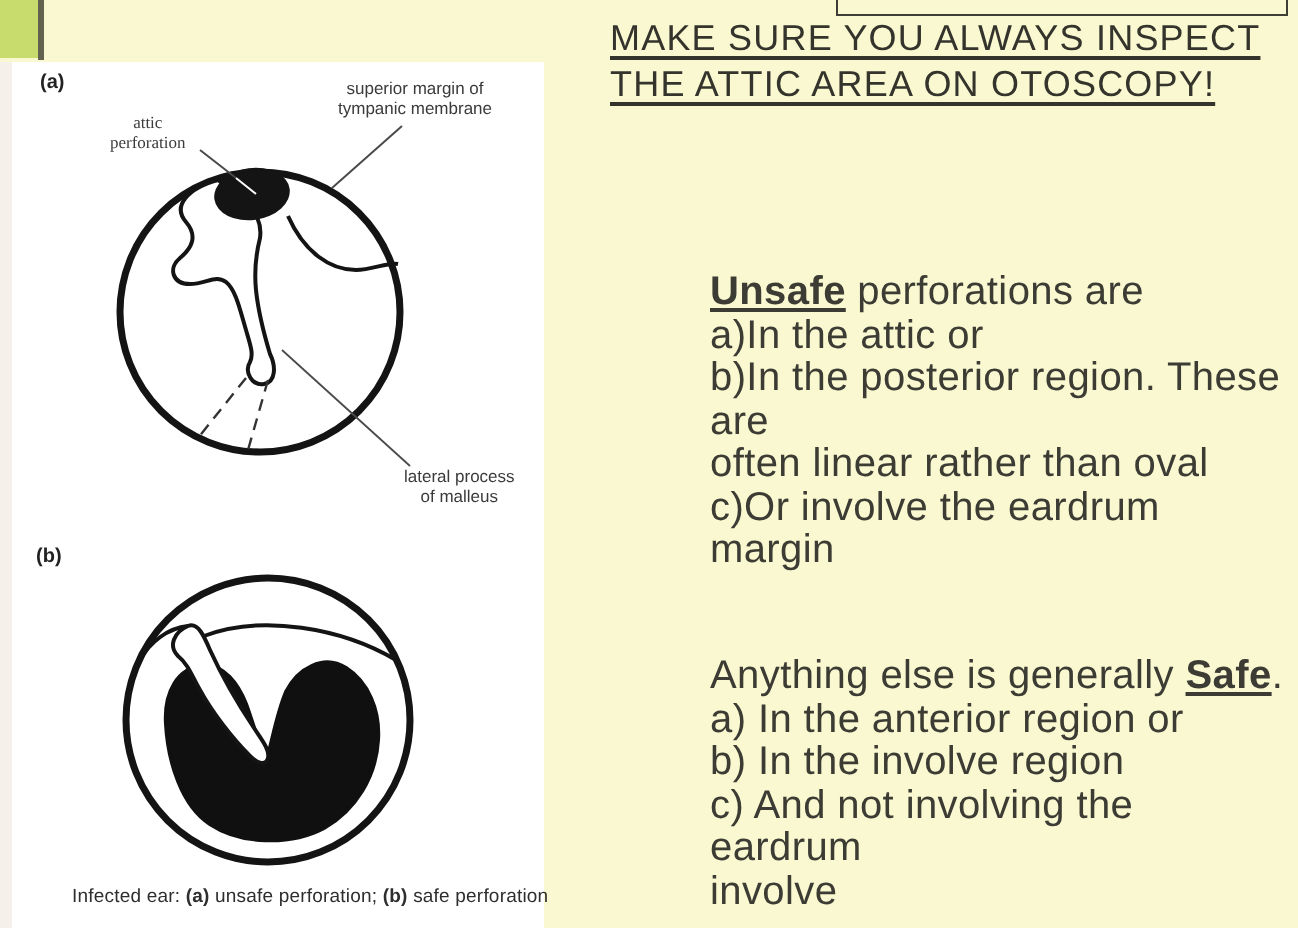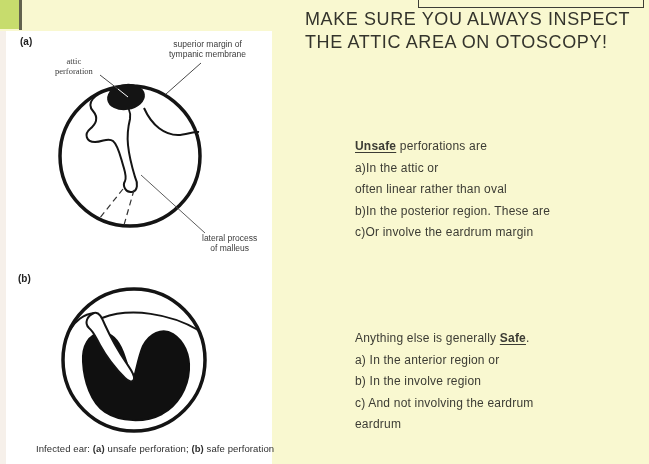--- a/index.html
+++ b/index.html
@@ -10,23 +10,23 @@
   }
   
   .corner-green{position:absolute;left:0;top:0;width:19px;height:29px;background:#C7DC6D;}
   .corner-line{position:absolute;left:19px;top:0;width:3px;height:30px;background:#62624E;}
   
   .titlebox-outline{position:absolute;left:418px;top:-2px;width:224px;height:9px;
     border-left:1.5px solid #3E3E36;border-right:1.5px solid #3E3E36;border-bottom:1.5px solid #3E3E36;}
   
   .headline{position:absolute;left:305px;top:8px;width:335px;color:#34342C;
     font-size:18px;line-height:23px;letter-spacing:0.6px;font-weight:500;}
-  .headline .hl-line{text-underline-offset:3px;text-decoration-thickness:1.5px;}
+  .headline .hl-line{text-decoration:underline;text-underline-offset:3px;text-decoration-thickness:1.5px;}
   
-  .textblock{position:absolute;color:#3C3C34;font-size:12px;line-height:21.5px;letter-spacing:0.2px;}
+  .textblock{position:absolute;color:#3C3C34;font-size:20px;line-height:21.5px;letter-spacing:0.2px;}
   .tb-unsafe{left:355px;top:136px;width:292px;}
   .tb-safe{left:355px;top:328px;width:292px;}
   .bold-u{font-weight:bold;text-decoration:underline;text-underline-offset:2px;}
   
   .panel-strip{position:absolute;left:0;top:31px;width:6px;height:433px;background:#F6F0EA;}
   .panel{position:absolute;left:6px;top:31px;width:266px;height:433px;background:#FFFFFF;}
   .panel .fig-label{position:absolute;font-size:10px;font-weight:bold;color:#222;}
   .fig-label-a{left:14px;top:5px;}
   .fig-label-b{left:12px;top:242px;}
   .anno{position:absolute;font-size:8.5px;line-height:9.5px;color:#3B3B3B;white-space:pre-line;text-align:center;}
@@ -47,31 +47,31 @@
   <div class="titlebox-outline"></div>
 
   <div class="headline">
     <div class="hl-line">MAKE SURE YOU ALWAYS INSPECT</div>
     <div class="hl-line">THE ATTIC AREA ON OTOSCOPY!</div>
   </div>
 
   <div class="textblock tb-unsafe">
     <div><span class="bold-u">Unsafe</span><span> perforations are</span></div>
     <div>a)In the attic or</div>
+    <div>b)In the posterior region. These are</div>
     <div>often linear rather than oval</div>
-    <div>b)In the posterior region. These are</div>
     <div>c)Or involve the eardrum margin</div>
   </div>
 
   <div class="textblock tb-safe">
     <div><span>Anything else is generally </span><span class="bold-u">Safe</span><span>.</span></div>
     <div>a) In the anterior region or</div>
     <div>b) In the involve region</div>
     <div>c) And not involving the eardrum</div>
-    <div>eardrum</div>
+    <div>involve</div>
   </div>
 
   <div class="panel-strip"></div>
 
   <div class="panel">
 
     <svg class="fig-svg" viewBox="0 0 266 433">
 
       <g>
         <circle cx="124" cy="125" r="70" fill="none" stroke="#141414" stroke-width="3.5"></circle>

